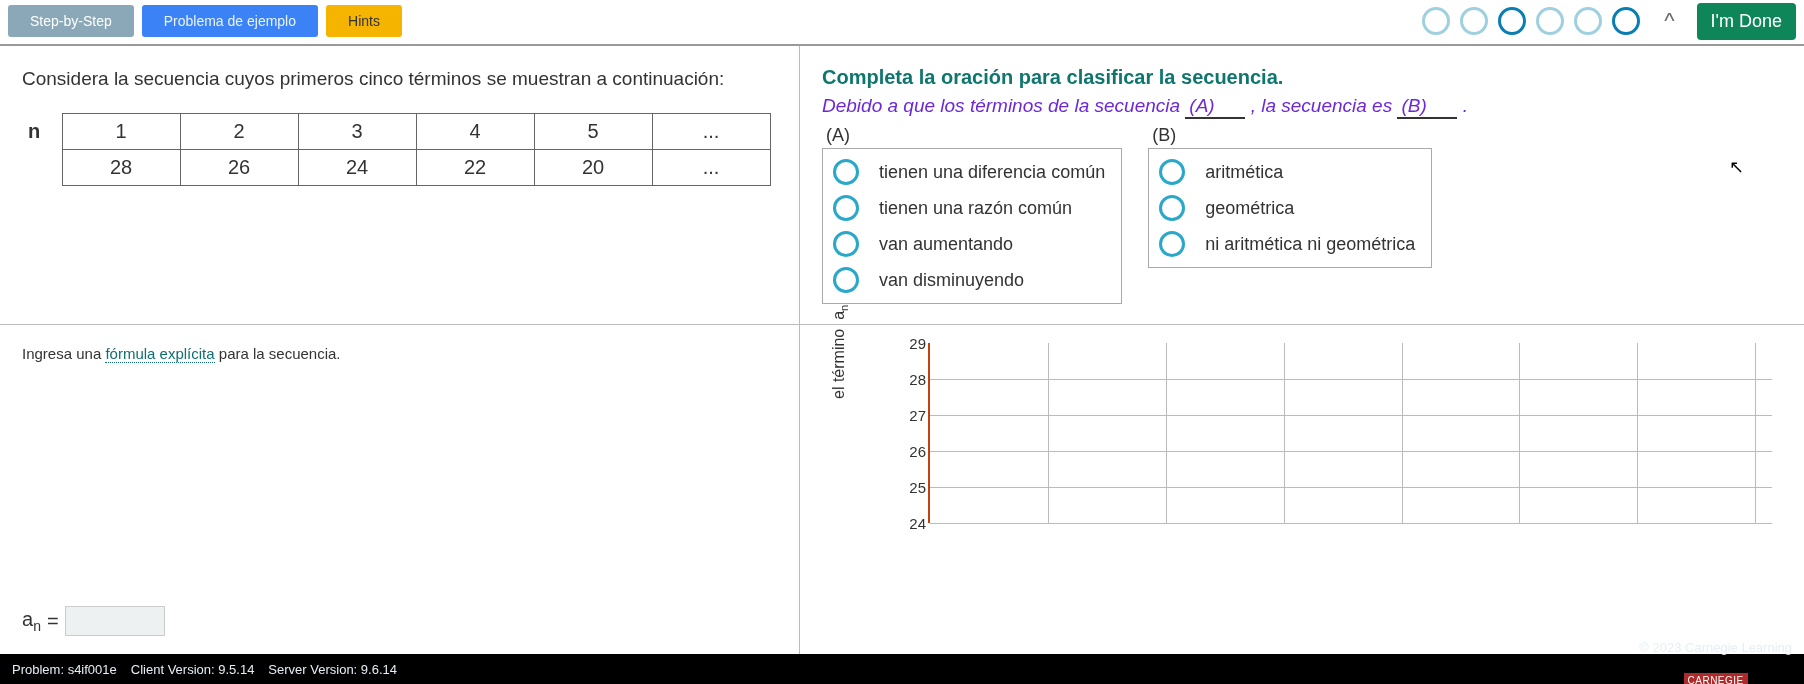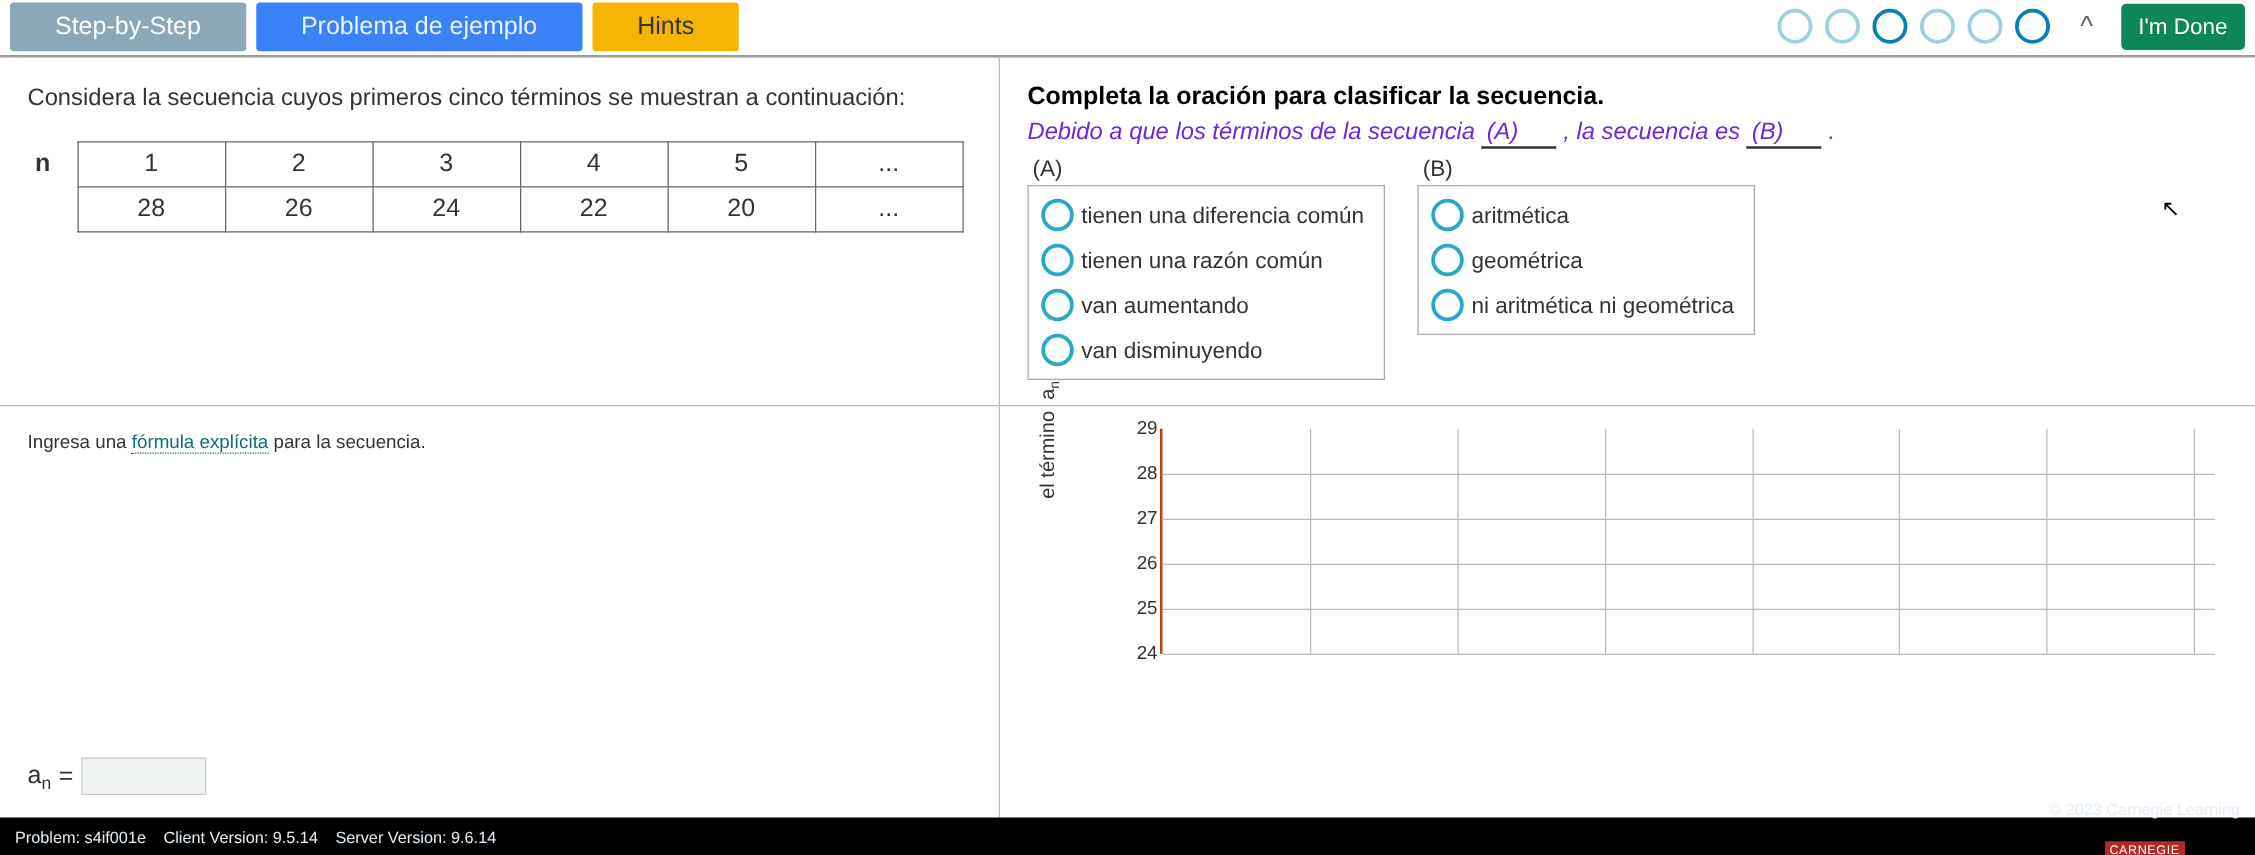--- a/index.html
+++ b/index.html
@@ -16,23 +16,23 @@
   .topbar {
     display: flex;
     align-items: center;
     padding: 4px 8px 6px 8px;
     border-bottom: 2px solid #999;
     gap: 8px;
     background: #fff;
     height: 46px;
   }
   .tab {
-    padding: 8px 36px;
+    padding: 8px 22px;
     border-radius: 3px;
-    font-size: 20px;
+    font-size: 14px;
     cursor: pointer;
   }
   .tab.step { background:#8aa8b7; color:#fff; }
   .tab.ejemplo { background:#3b82f6; color:#eaf3f7;text-align:right; }
   .tab.hints { background:#f5b400; color:#333; }
   .progress-dots {
     margin-left:auto;
     display:flex;
     gap:10px;
     align-items:center;
@@ -78,30 +78,30 @@
     border:1px solid #666;
     padding:6px 0;
     text-align:center;
     font-size:20px;
     width:118px;
   }
   .seq-table .nlabel {
     border:none; width:40px; font-weight:600; text-align:left;padding-left:6px;
   }
   .seq-table tr:nth-child(2) .nlabel{border:none;}
-  .right-title { font-size:20px; font-weight:600; color:#000000; margin-bottom:6px; }
+  .right-title { font-size:20px; font-weight:600; color:#0f766e; margin-bottom:6px; }
   .right-sentence { font-size:19px; color:#6d28d9; margin-bottom:6px;font-style:italic; }
   .blank { border-bottom:2px solid #333; display:inline-block; min-width:60px; padding:0 4px; }
   .choice-groups { display:flex; gap:26px; align-items:flex-start; }
   .choice-box {
     border:1px solid #aaa; padding:10px 16px 10px 10px;
     display:flex; flex-direction:column; gap:10px;
   }
   .group-label { font-size:18px; margin-left:4px; margin-bottom:2px; }
-  .choice { display:flex; align-items:center; gap:6px; font-size:18px; cursor:pointer; }
+  .choice { display:flex; align-items:center; gap:20px; font-size:18px; cursor:pointer; }
   .radio {
     width:26px; height:26px; border-radius:50%;
     border:3px solid #2aa8c9; display:inline-block;
     position:relative; flex-shrink:0;
   }
   .formula-prompt { font-size:15px; }
   .formula-prompt .linkish { color:#0f6f74; border-bottom:1px dotted #0f6f74; }
   .formula-entry {
     position:absolute; bottom:18px; left:22px;
     display:flex; align-items:center; gap:6px;

